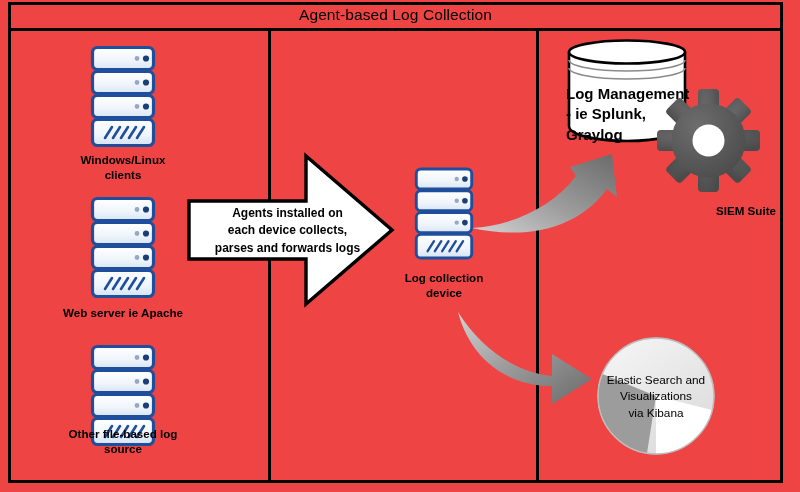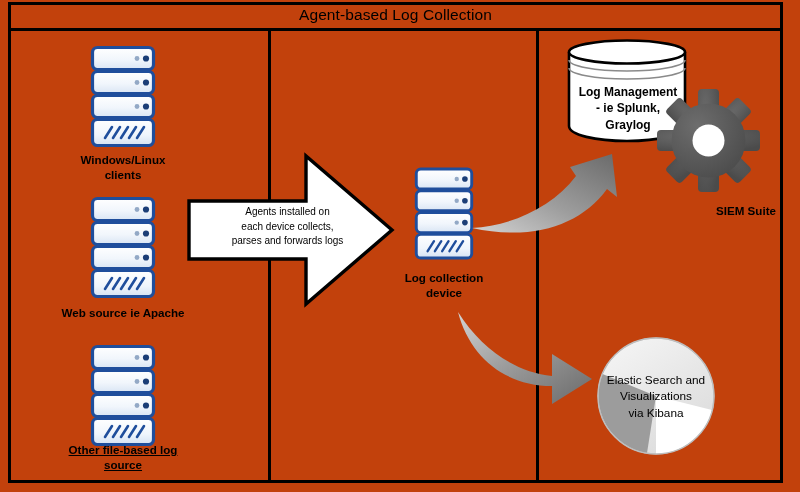--- a/index.html
+++ b/index.html
@@ -10,21 +10,21 @@
   body {
     width: 800px;
     height: 492px;
     font-family: "Liberation Sans", sans-serif;
     overflow: hidden;
   }
   #diagram-root {
     position: relative;
     width: 800px;
     height: 492px;
-    background: #c2410c;
+    background: #ef4444;
   }
   
   .frame {
     position: absolute;
     left: 8px;
     top: 2px;
     width: 775px;
     height: 481px;
     border: 3px solid #000000;
     box-sizing: border-box;
@@ -68,32 +68,32 @@
     white-space: pre-line;
   }
 
   
   .server-icon { position: absolute; }
 
   
   .arrow-text {
     position: absolute;
     text-align: center;
-    font-size: 10px;
+    font-size: 12px;
     color: #000000;
     line-height: 1.45;
     white-space: pre-line;
-    font-weight: normal;
+    font-weight: bold;
   }
 
   
   .cylinder-text {
     position: absolute;
-    text-align: center;
-    font-size: 12px;
+    text-align: left;
+    font-size: 15px;
     color: #000000;
     line-height: 1.36;
     white-space: pre-line;
     font-weight: bold;
   }
 
   
   .pie-text {
     position: absolute;
     text-align: center;
@@ -169,21 +169,21 @@
       <rect x="2.5" y="74.5" width="61" height="26" rx="5" ry="5" fill="url(#baseGrad)" stroke="#1F4E9C" stroke-width="3.2"></rect>
       <g stroke="#1F4E9C" stroke-width="2.6" stroke-linecap="round">
         <line x1="15" y1="93" x2="22" y2="82"></line>
         <line x1="23" y1="93" x2="30" y2="82"></line>
         <line x1="31" y1="93" x2="38" y2="82"></line>
         <line x1="39" y1="93" x2="46" y2="82"></line>
         <line x1="47" y1="93" x2="54" y2="82"></line>
       </g>
     </svg>
   </div>
-  <div class="node-label" style="left:48px; top:305px; width:150px;">Web source ie Apache</div>
+  <div class="node-label" style="left:48px; top:305px; width:150px;">Web server ie Apache</div>
 
   <div class="server-icon" style="left:90px; top:344px;">
     <svg width="66" height="103" viewBox="0 0 66 103">
       <rect x="2.5" y="2.5" width="61" height="22" rx="5" ry="5" fill="url(#bayGrad)" stroke="#1F4E9C" stroke-width="3.2"></rect>
       <circle cx="47" cy="13.5" r="2.4" fill="#93A9C6"></circle>
       <circle cx="56" cy="13.5" r="3.1" fill="#1B3E77"></circle>
       <rect x="2.5" y="26.5" width="61" height="22" rx="5" ry="5" fill="url(#bayGrad)" stroke="#1F4E9C" stroke-width="3.2"></rect>
       <circle cx="47" cy="37.5" r="2.4" fill="#93A9C6"></circle>
       <circle cx="56" cy="37.5" r="3.1" fill="#1B3E77"></circle>
       <rect x="2.5" y="50.5" width="61" height="22" rx="5" ry="5" fill="url(#bayGrad)" stroke="#1F4E9C" stroke-width="3.2"></rect>
@@ -192,21 +192,21 @@
       <rect x="2.5" y="74.5" width="61" height="26" rx="5" ry="5" fill="url(#baseGrad)" stroke="#1F4E9C" stroke-width="3.2"></rect>
       <g stroke="#1F4E9C" stroke-width="2.6" stroke-linecap="round">
         <line x1="15" y1="93" x2="22" y2="82"></line>
         <line x1="23" y1="93" x2="30" y2="82"></line>
         <line x1="31" y1="93" x2="38" y2="82"></line>
         <line x1="39" y1="93" x2="46" y2="82"></line>
         <line x1="47" y1="93" x2="54" y2="82"></line>
       </g>
     </svg>
   </div>
-  <div class="node-label" style="left:48px; top:442px; width:150px;text-decoration:underline;">Other file-based log
+  <div class="node-label" style="left:48px; top:426px; width:150px;">Other file-based log
 source</div>
 
   <div style="position:absolute; left:186px; top:150px;">
     <svg width="212" height="160" viewBox="0 0 212 160">
       <polygon points="3,51 120,51 120,6 206,80 120,154 120,109 3,109" fill="#FFFFFF" stroke="#000000" stroke-width="3.4" stroke-linejoin="miter"></polygon>
     </svg>
   </div>
   <div class="arrow-text" style="left:200px; top:205px; width:175px;">Agents installed on
 each device collects,
 parses and forwards logs</div>

